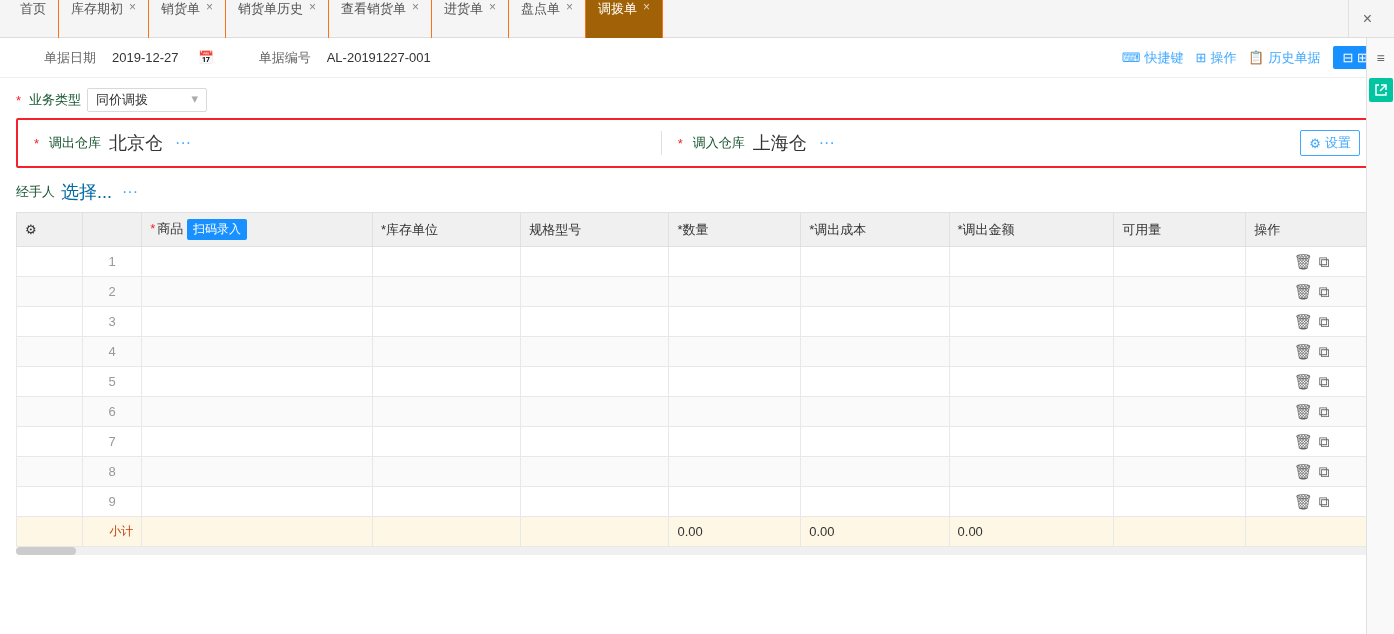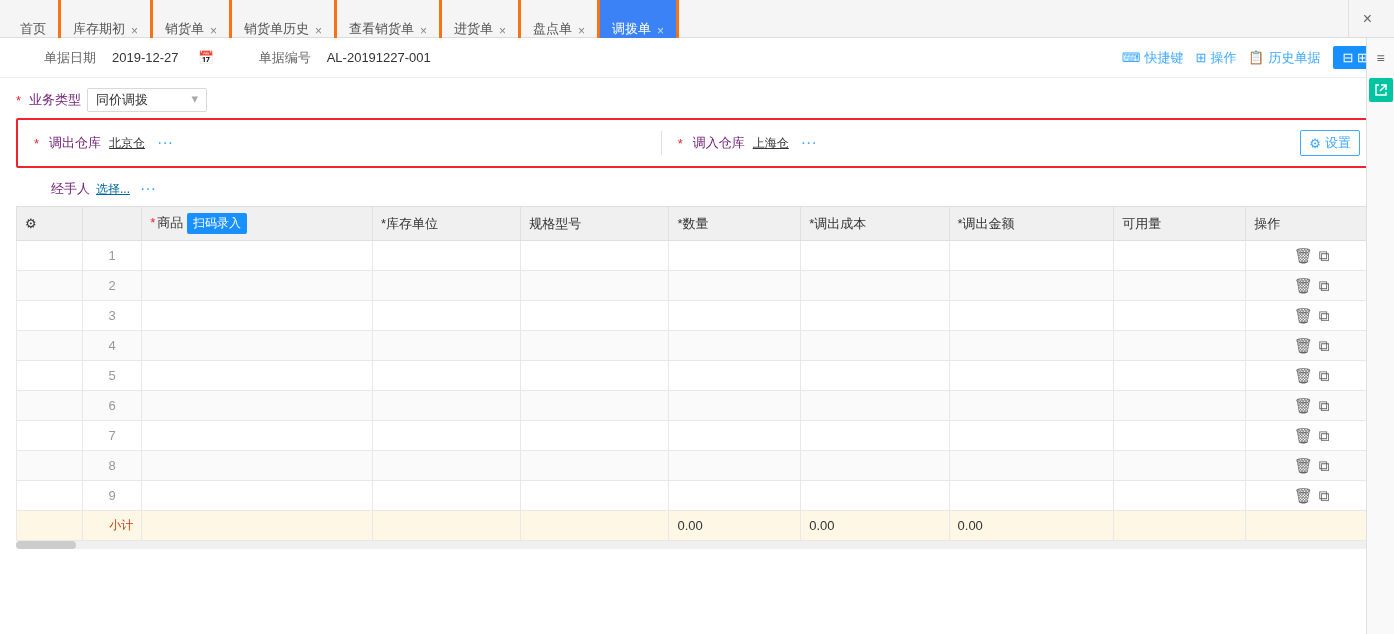--- a/index.html
+++ b/index.html
@@ -5,29 +5,29 @@
     * { box-sizing: border-box; margin: 0; padding: 0; }
     body { font-family: "Microsoft YaHei", Arial, sans-serif; font-size: 13px; color: #333; background: #fff; overflow: hidden; }
 
     
     .tab-bar {
       display: flex; align-items: center;
       background: #f5f5f5; border-bottom: 1px solid #ddd;
       height: 38px; padding: 0 8px;
     }
     .tab-item {
-      display: flex; align-items: flex-end;
+      display: flex; align-items: flex-start;
       padding: 0 12px; height: 38px;
       cursor: pointer; white-space: nowrap;
       font-size: 13px; color: #555;
-      border-right: 3px solid #f97316;
+      border-right: 1px solid #f97316;
       position: relative;
     }
     .tab-item.active {
-      background: #3b82f6; color: #fff;
+      background: #a16207; color: #fff;
     }
     .tab-item .close-btn {
       margin-left: 6px; font-size: 12px; cursor: pointer;
       color: inherit; opacity: 0.7;
     }
     .tab-item.active .close-btn { color: #fff; }
     .tab-close-global {
       margin-left: auto; width: 38px; height: 38px;
       display: flex; align-items: center; justify-content: center;
       cursor: pointer; font-size: 16px; color: #666;
@@ -58,24 +58,24 @@
     }
 
     
     .form-area {
       padding: 10px 16px 6px;
       display: flex; align-items: flex-start; gap: 16px;
     }
     .form-group {
       display: flex; align-items: center; gap: 6px;
     }
-    .form-label { color: #701a75; font-size: 13px; }
+    .form-label { color: #14532d; font-size: 13px; }
     .required-star { color: #f5222d; margin-right: 2px; }
     .form-value {
-      color: #333; font-size: 12px; text-decoration: underline;
+      color: #333; font-size: 18px;
     }
     .form-select {
       display: flex; gap: 20px;
       border: 1px solid #d9d9d9; border-radius: 2px;
       padding: 2px 8px; min-width: 120px;
       cursor: pointer; background: #fff;
     }
     .form-select .chevron { color: #aaa; margin-left: auto; }
     .form-dots { color: #40a9ff; cursor: pointer; margin-left: 4px; font-size: 16px; line-height: 1; }
 
@@ -97,21 +97,21 @@
     .settings-btn {
       display: flex; align-items: center; gap: 4px;
       color: #40a9ff; border: 1px solid #40a9ff;
       padding: 3px 8px; border-radius: 2px; cursor: pointer;
       font-size: 13px; margin-left: 12px;
     }
 
     
     .handler-row {
       padding: 4px 16px 8px;
-      display: flex; align-items: center; gap: 6px; margin-left: 35px;
+      display: flex; align-items: center; gap: 6px;
     }
 
     
     .data-table-wrap {
       padding: 0 16px;
     }
     .data-table {
       width: 100%; border-collapse: collapse; font-size: 13px;
     }
     .data-table th {

